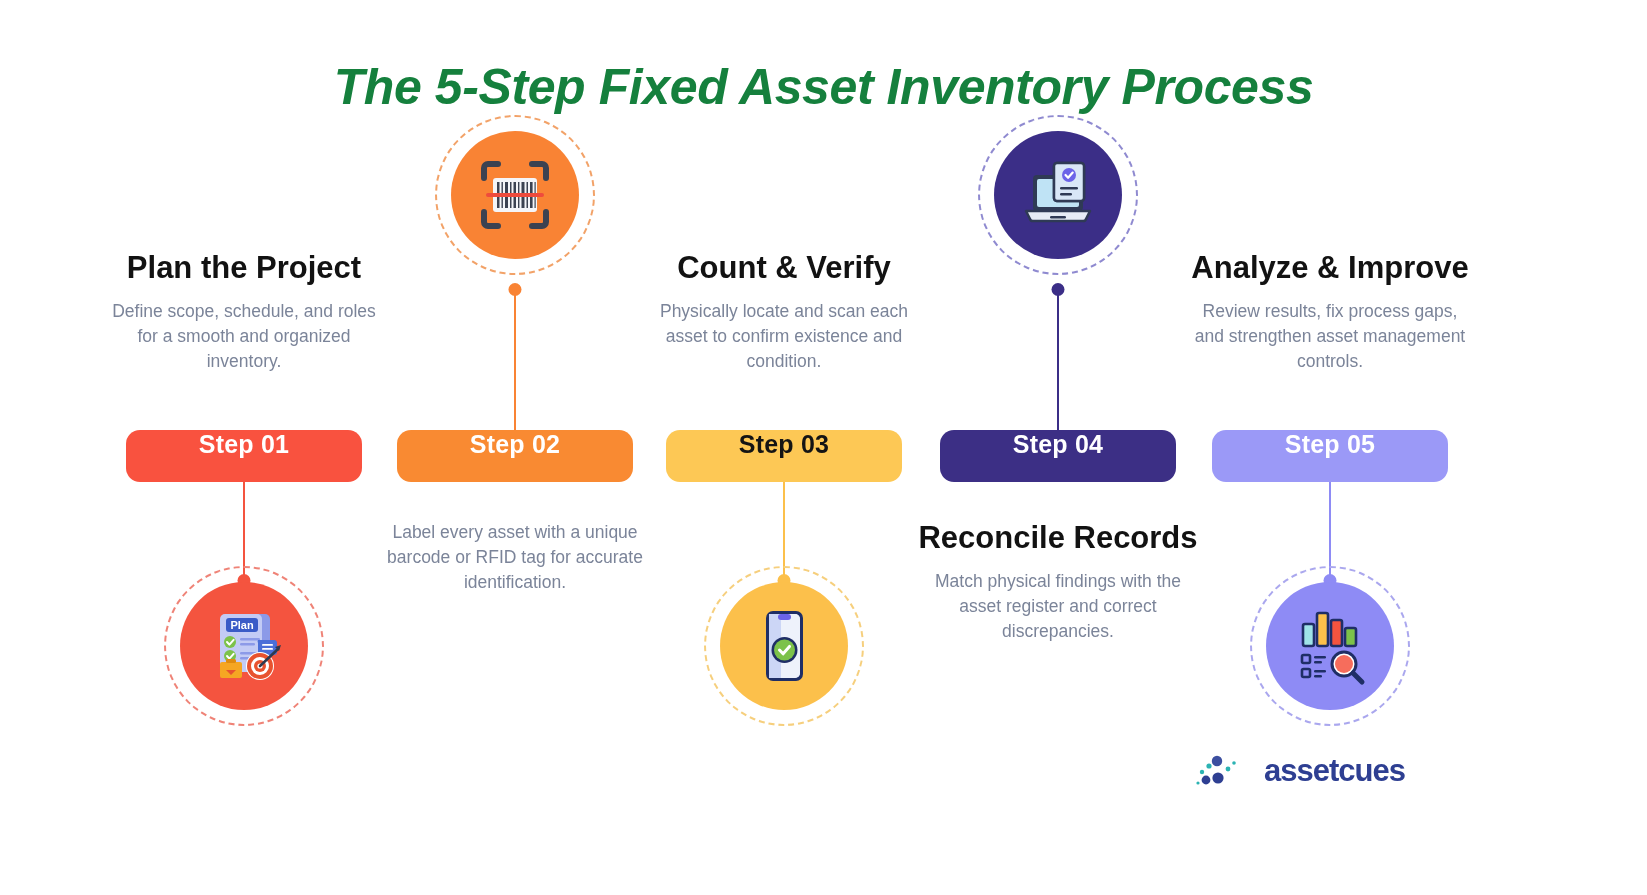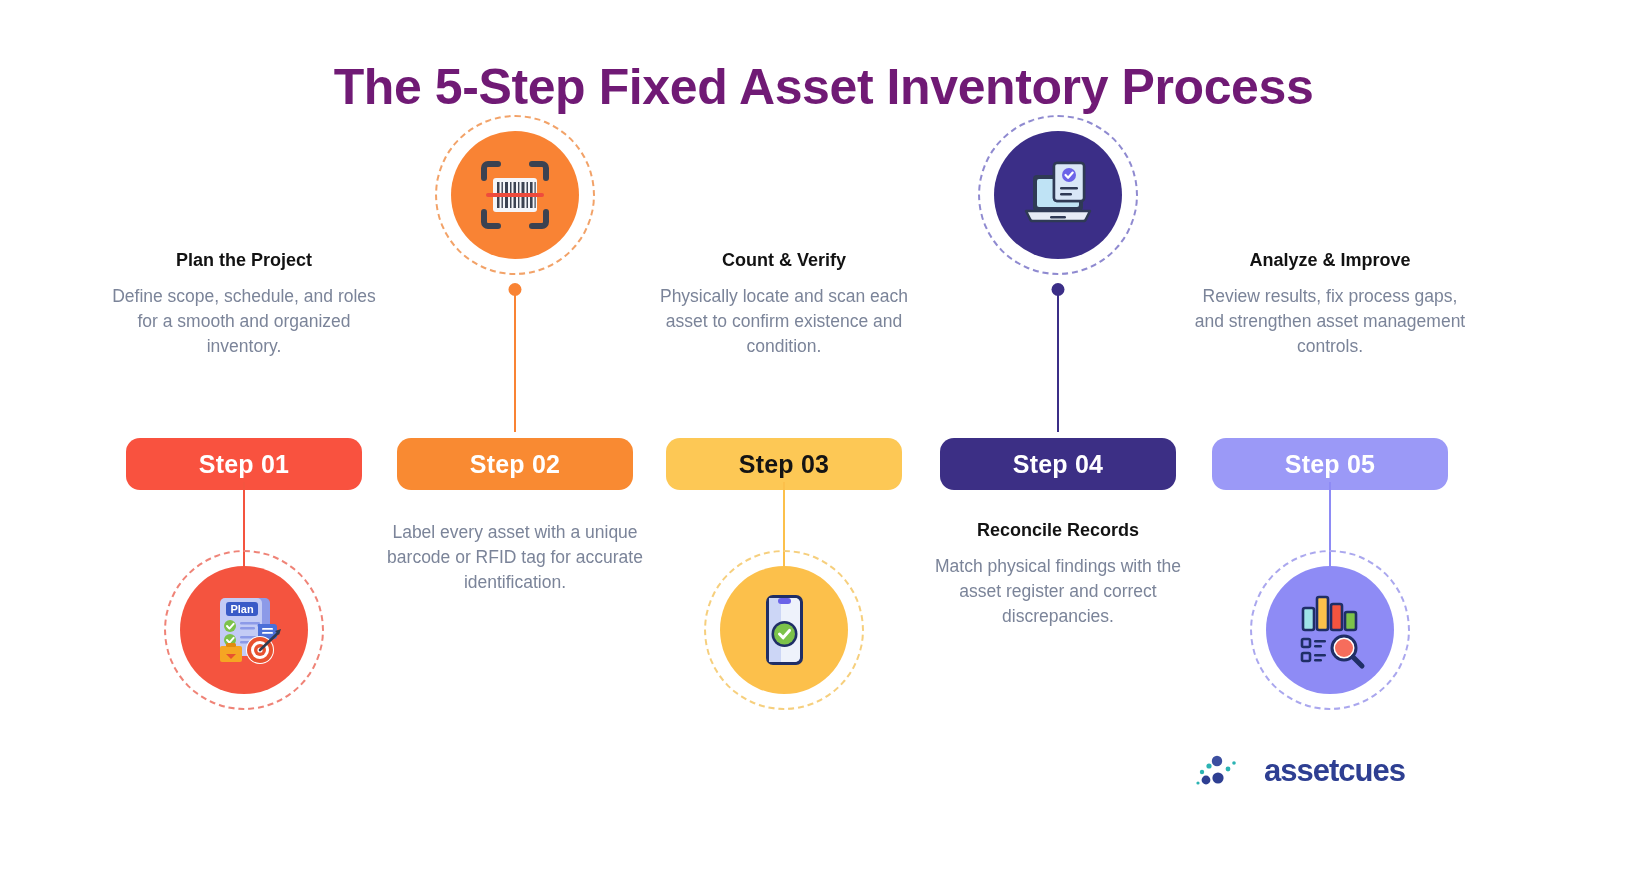--- a/index.html
+++ b/index.html
@@ -19,22 +19,23 @@
 
   
   .title {
     position: absolute;
     top: 58px;
     left: 0;
     width: 1647px;
     text-align: center;
     font-size: 50px;
     font-weight: bold;
-    color: #701a75;
+    color: #15803d;
     letter-spacing: -0.4px;
+    font-style: italic;
   }
 
   
   .col {
     position: absolute;
     top: 150px;
     width: 300px;
     height: 640px;
   }
   .col-1 { left: 94px; }
@@ -46,40 +47,38 @@
   
   .badge {
     position: absolute;
     left: 50%;
     transform: translateX(-50%);
     top: 280px;
     width: 236px;
     height: 52px;
     border-radius: 14px;
     display: flex;
-    align-items: center;
     justify-content: center;
     font-size: 25px;
     font-weight: bold;
     letter-spacing: 0.2px;
-    margin-top: 8px;
   }
 
   
   .textblock {
     position: absolute;
     left: 50%;
     transform: translateX(-50%);
     width: 296px;
     text-align: center;
   }
   .tb-top    { top: 100px; }
   .tb-bottom { top: 370px; }
   .step-title {
-    font-size: 18px;
+    font-size: 31px;
     font-weight: bold;
     color: #121212;
     margin-bottom: 13px;
     white-space: nowrap;
   }
   .step-desc {
     font-size: 17.5px;
     line-height: 1.42;
     color: #7b8499;
     padding: 0 8px;
@@ -87,21 +86,21 @@
 
   
   .iconwrap {
     position: absolute;
     left: 50%;
     transform: translateX(-50%);
     width: 160px;
     height: 160px;
   }
   .iw-top    { top: -35px; }
-  .iw-bottom { top: 400px; }
+  .iw-bottom { top: 416px; }
   .ring {
     position: absolute;
     inset: 0;
     border-radius: 50%;
     border: 2px dashed #e0744f;
   }
   .disc {
     position: absolute;
     left: 16px; top: 16px;
     width: 128px; height: 128px;

